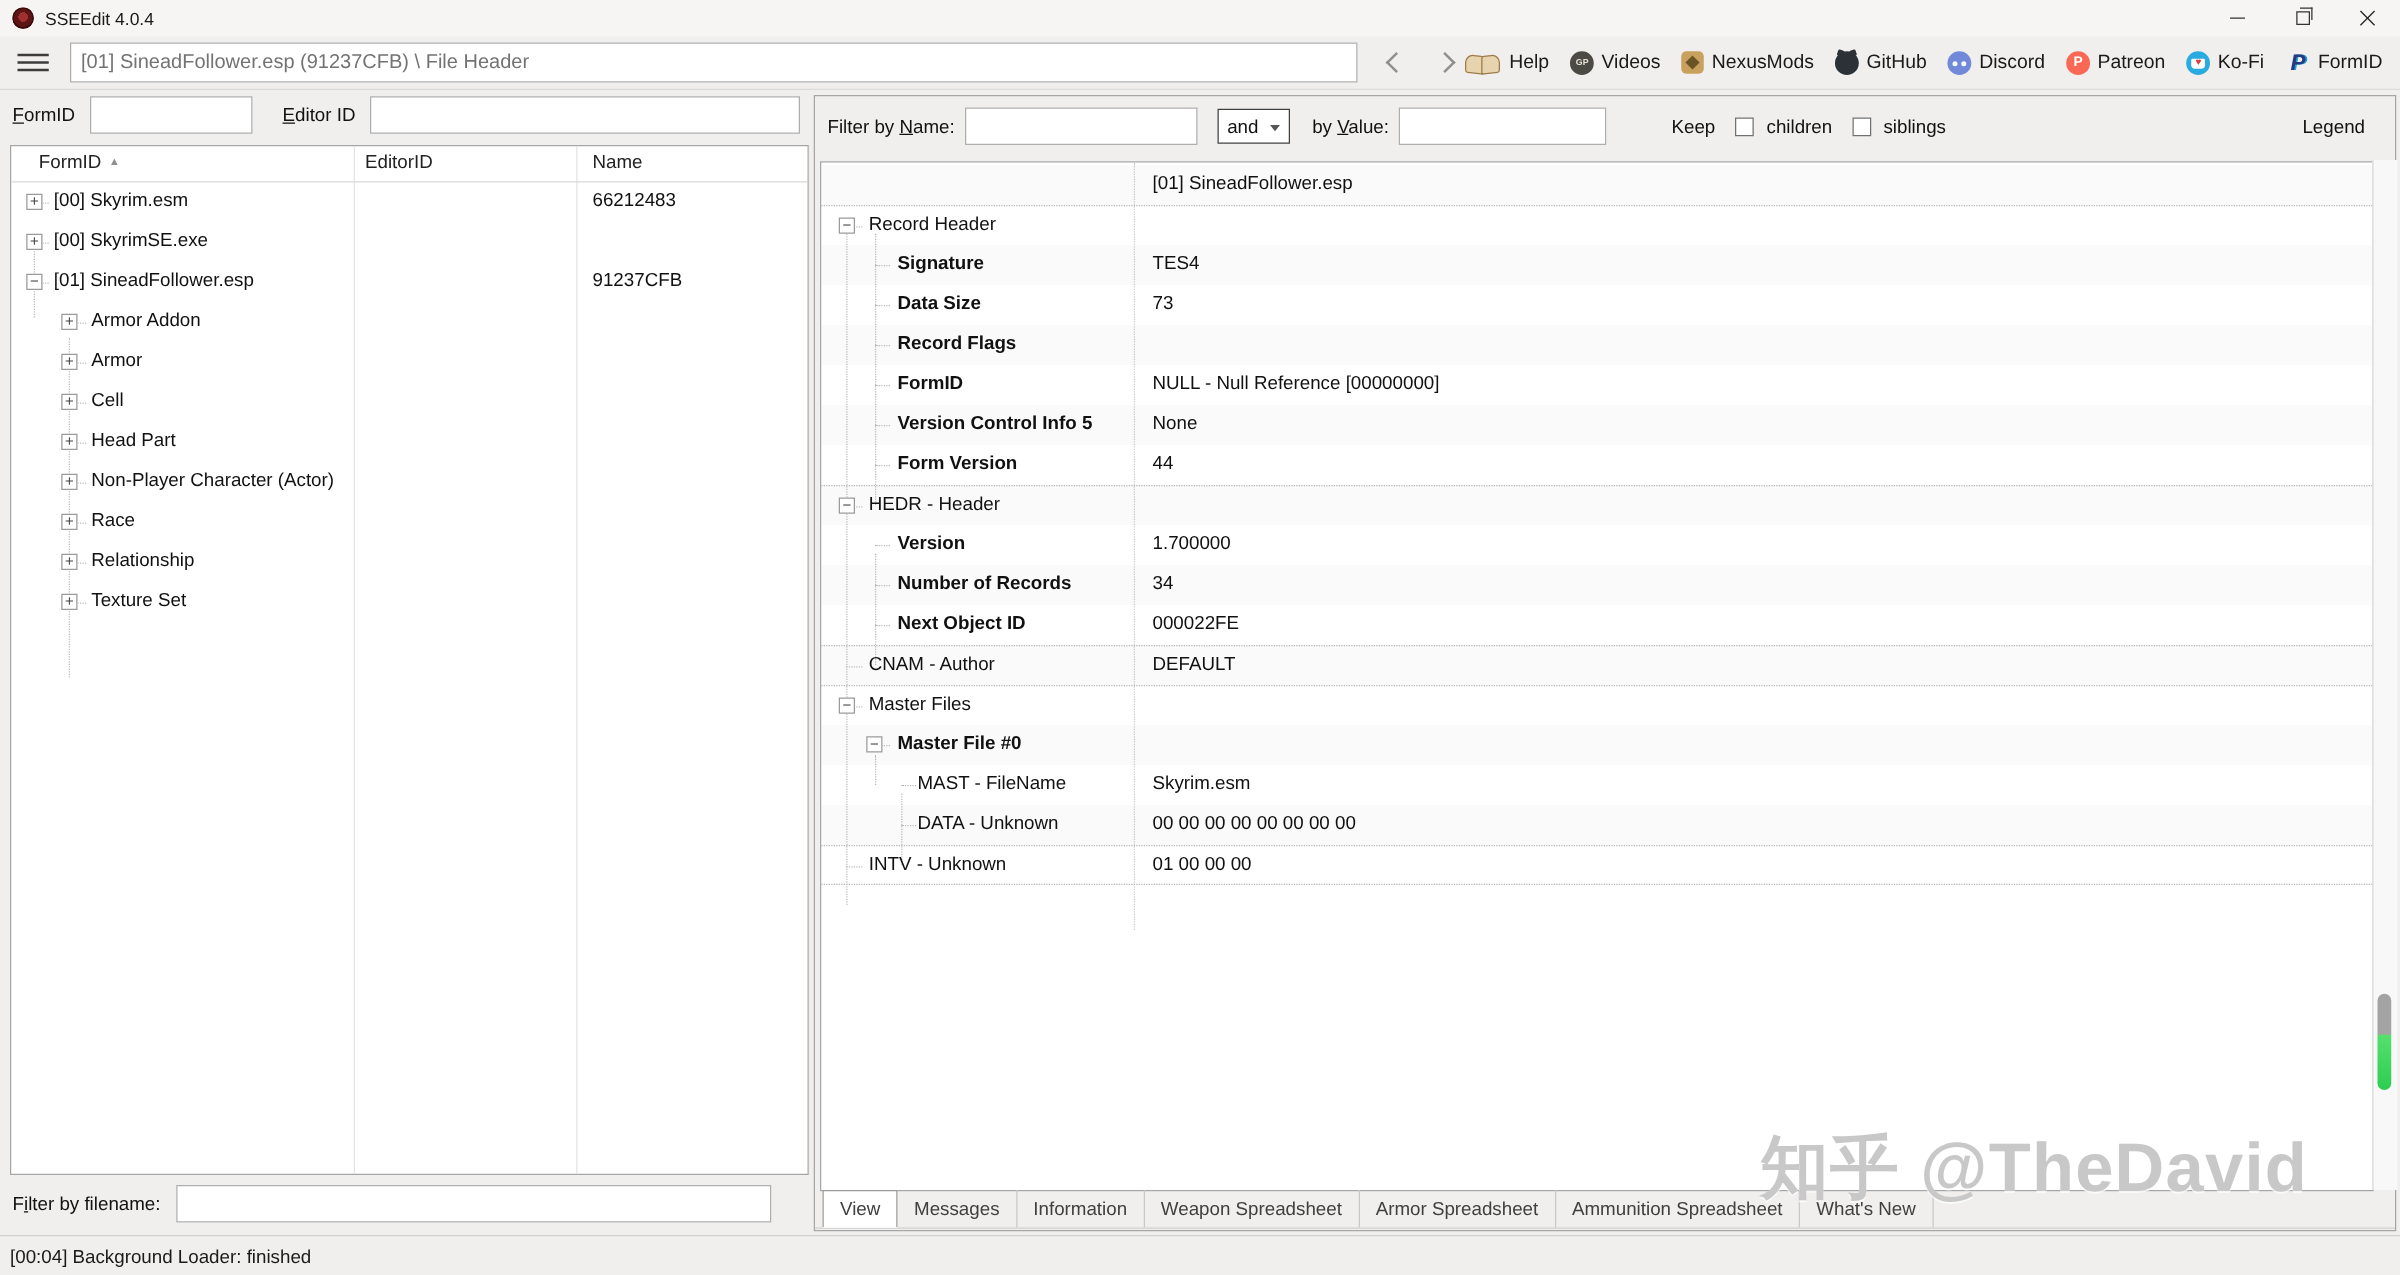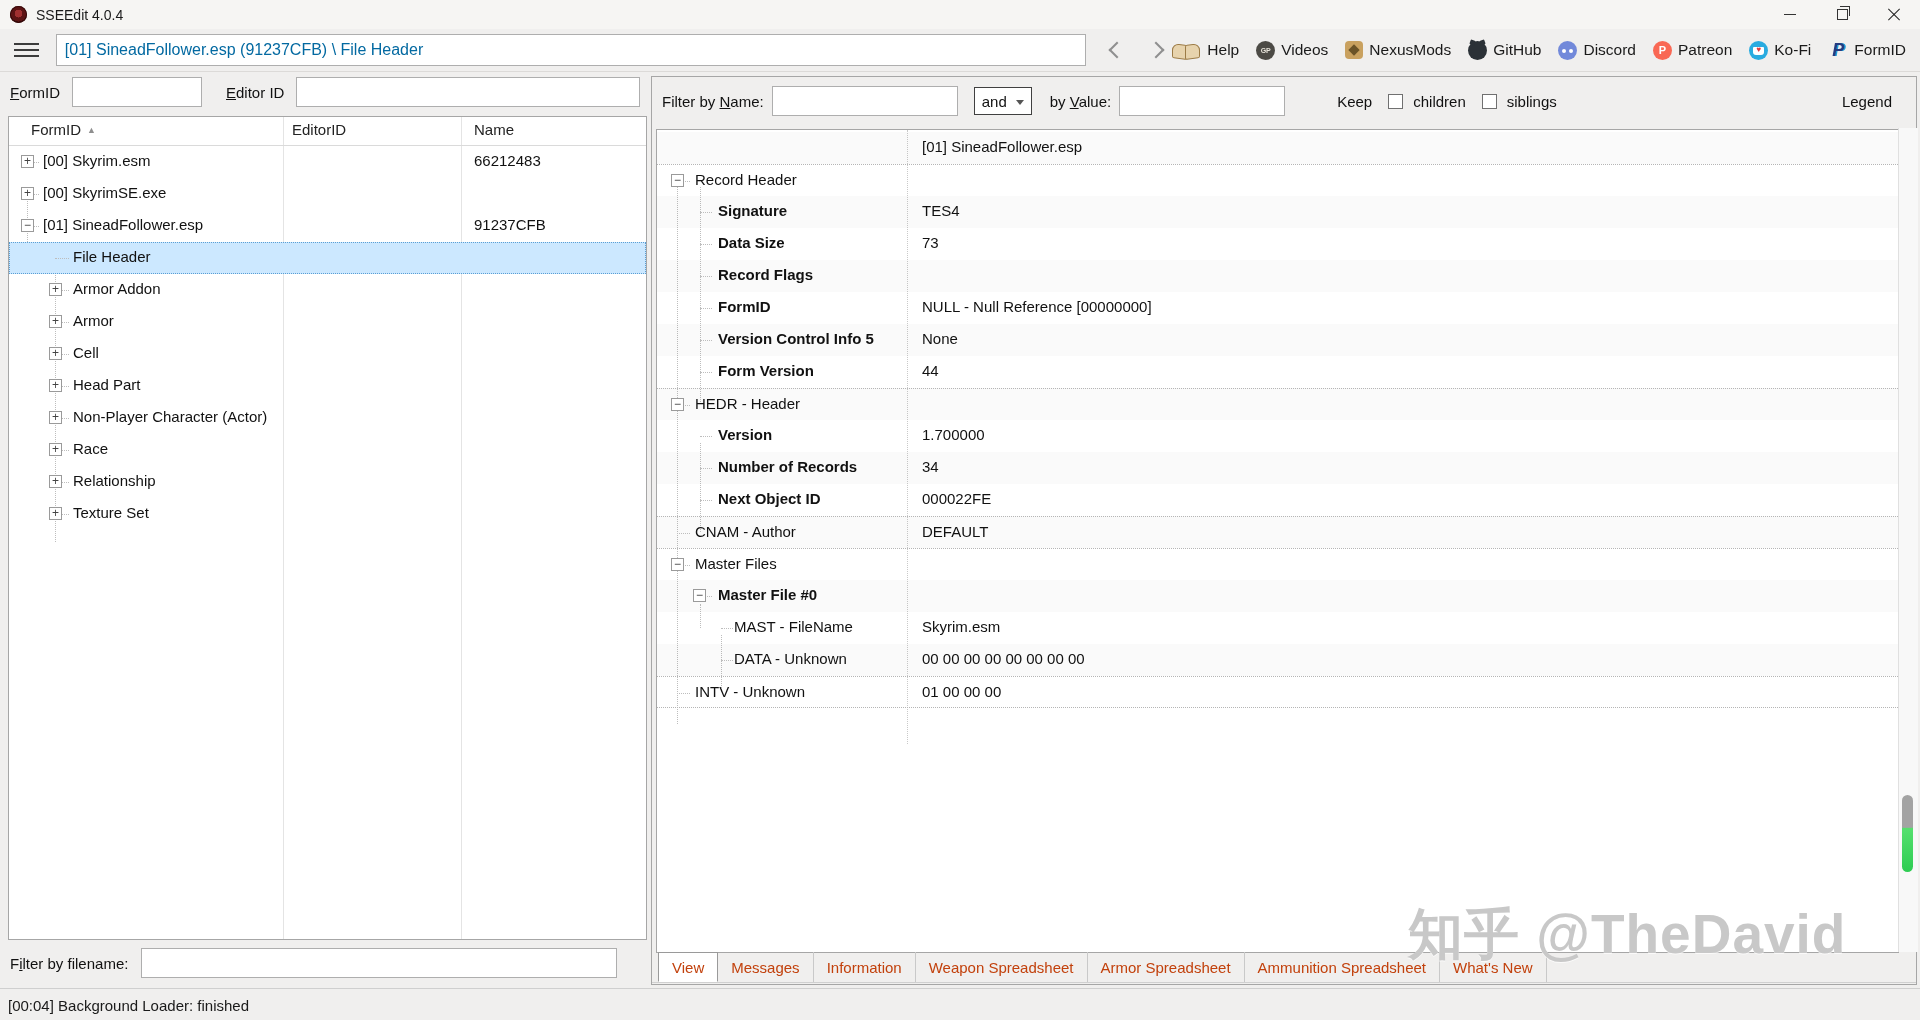--- a/index.html
+++ b/index.html
@@ -19,21 +19,21 @@
   .glyph-restore::before{content:"";position:absolute;left:2px;top:-4px;width:9px;height:9px;border:1.4px solid #333;border-left:none;border-bottom:none;}
   .glyph-close{position:relative;width:14px;height:14px;}
   .glyph-close::before,.glyph-close::after{content:"";position:absolute;left:-1px;top:6px;width:16px;height:0;border-top:1.6px solid #222;}
   .glyph-close::before{transform:rotate(45deg);} .glyph-close::after{transform:rotate(-45deg);}
   
   .toolbar{position:absolute;left:0;top:29px;width:1920px;height:42px;display:flex;align-items:center;
            border-bottom:1px solid #dcdad8;}
   .hamburger{width:28px;height:20px;margin-left:14px;display:flex;flex-direction:column;justify-content:center;gap:4px;}
   .hamburger span{display:block;width:25px;height:2px;background:#3c3c3c;}
   .address{margin-left:15px;width:1056px;height:30px;border:1px solid #aeaeae;background:#fff;
-           font-family:inherit;font-size:16px;padding:0 8px;color:#0369a1;}
+           font-family:inherit;font-size:16px;padding:0 8px;color:#737373;}
   .chev{width:30px;height:30px;position:relative;margin-left:14px;}
   .chev::before{content:"";position:absolute;top:9px;left:11px;width:10px;height:10px;
                 border-left:2px solid #8f8f8f;border-bottom:2px solid #8f8f8f;transform:rotate(45deg);}
   .chev.fwd::before{transform:rotate(225deg);left:7px;}
   .tlinks{margin-left:auto;margin-right:14px;display:flex;align-items:center;gap:17px;}
   .tlink{display:flex;align-items:center;gap:6px;cursor:pointer;font-size:15.5px;color:#1a1a1a;white-space:nowrap;}
   .ticon{position:relative;width:20px;height:20px;display:flex;align-items:center;justify-content:center;flex:0 0 auto;}
   .icon-letter{position:relative;z-index:2;}
   .icon-help{width:30px;}
   .icon-help::before,.icon-help::after{content:"";position:absolute;top:4px;width:13px;height:13px;
@@ -119,21 +119,21 @@
   .rrow-value{position:absolute;top:6px;left:265px;white-space:nowrap;z-index:2;}
   .rrow.sep{border-top:1px dotted #b5b5b5;}
   .rrow.sep-below{border-bottom:1px dotted #b5b5b5;}
   
   .vtrack{position:absolute;left:1898px;top:128px;width:19px;height:824px;background:#f8f8f8;border-left:1px solid #e0e0e0;}
   .vthumb{position:absolute;left:3px;top:667px;width:11px;height:77px;border-radius:5.5px;
           background:linear-gradient(180deg,var(--thumb_gray) 0 42%, #55e06e 43%, var(--accent_green) 100%);}
   
   .rtabs{position:absolute;left:652px;top:952px;width:1264px;height:31px;display:flex;align-items:stretch;padding-left:6px;
          box-sizing:border-box;border-bottom:1px solid #d0d0d0;}
-  .tab{display:flex;align-items:center;padding:0 13px;font-size:15px;color:#c2410c;border-right:1px solid #c9c9c9;cursor:pointer;white-space:nowrap;}
+  .tab{display:flex;align-items:center;padding:0 13px;font-size:15px;color:#404040;border-right:1px solid #c9c9c9;cursor:pointer;white-space:nowrap;}
   .tab.active{background:#fff;border:1px solid #9a9a9a;border-bottom:1px solid #fff;}
   
   .statusbar{position:absolute;left:0;top:988px;width:1920px;height:32px;background:#f0efee;border-top:1px solid #cfcfcf;
              display:flex;align-items:center;}
   .status-text{margin-left:8px;font-size:15px;color:#1a1a1a;}
   
   .watermark{position:absolute;left:1408px;top:898px;font-size:55px;font-weight:600;letter-spacing:1px;
              color:var(--watermark);z-index:50;white-space:nowrap;pointer-events:none;
              text-shadow:0 1px 0 rgba(255,255,255,0.7);}
 </style>
@@ -256,25 +256,20 @@
     <span class="lrow-label">[00] SkyrimSE.exe</span>
     <span class="lrow-name"></span>
   </div>
 
   <div class="lrow d0">
     <span class="expand-box">−</span>
     <span class="lrow-label">[01] SineadFollower.esp</span>
     <span class="lrow-name">91237CFB</span>
   </div>
 
-  <div class="lrow d1 selected">
-
-    <span class="lrow-label">File Header</span>
-    <span class="lrow-name"></span>
-  </div>
 
   <div class="lrow d1">
     <span class="expand-box">+</span>
     <span class="lrow-label">Armor Addon</span>
     <span class="lrow-name"></span>
   </div>
 
   <div class="lrow d1">
     <span class="expand-box">+</span>
     <span class="lrow-label">Armor</span>

